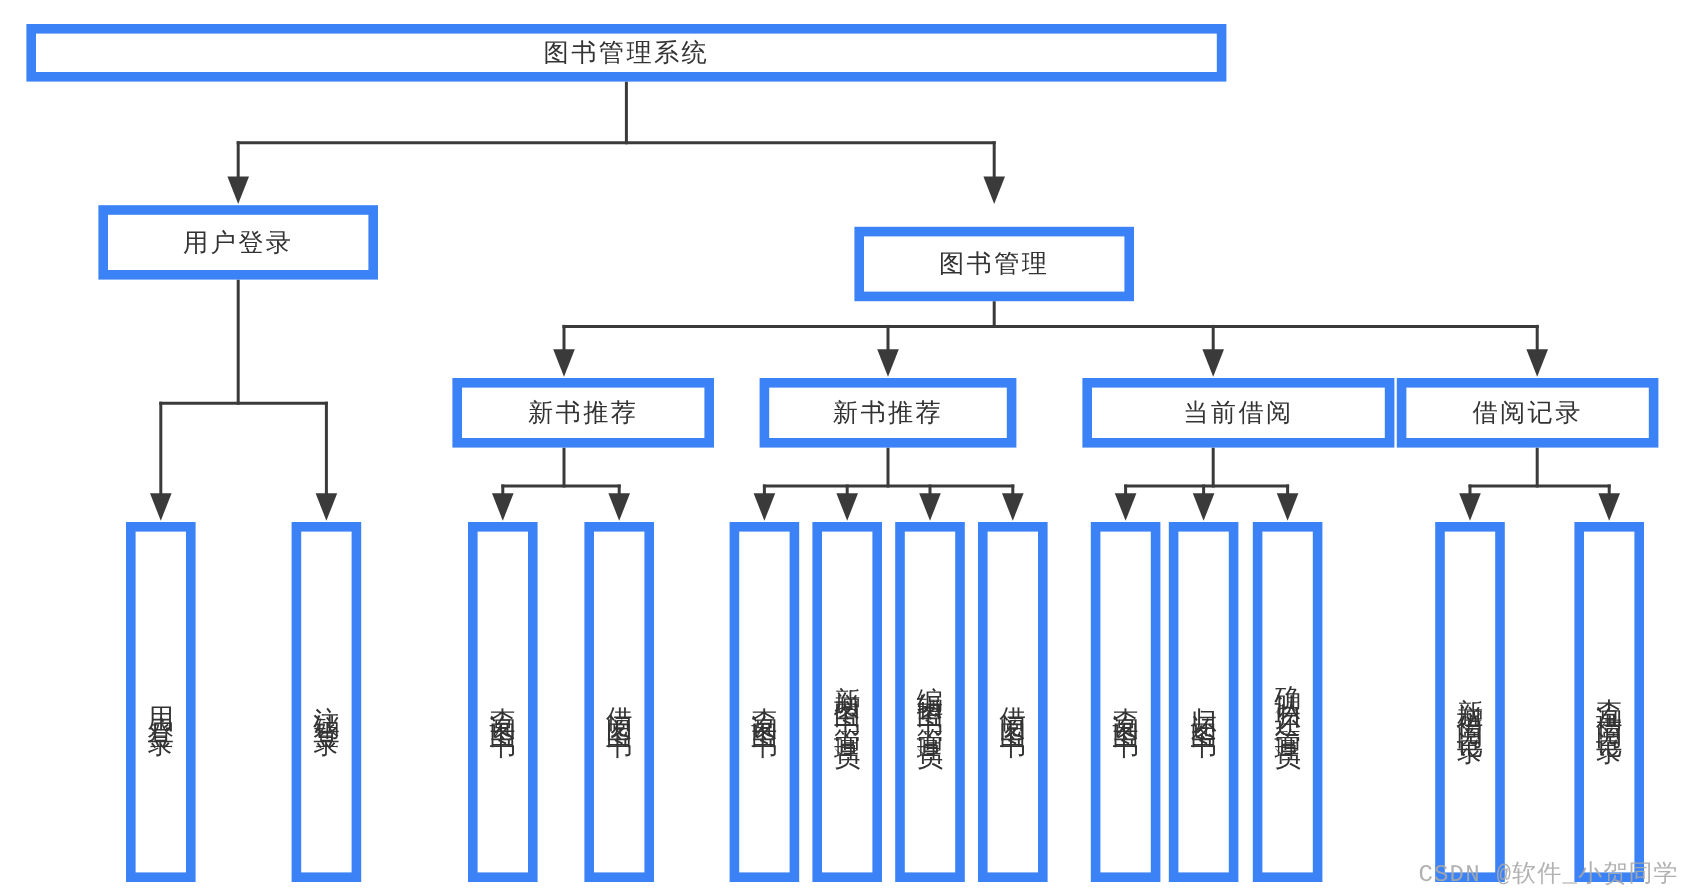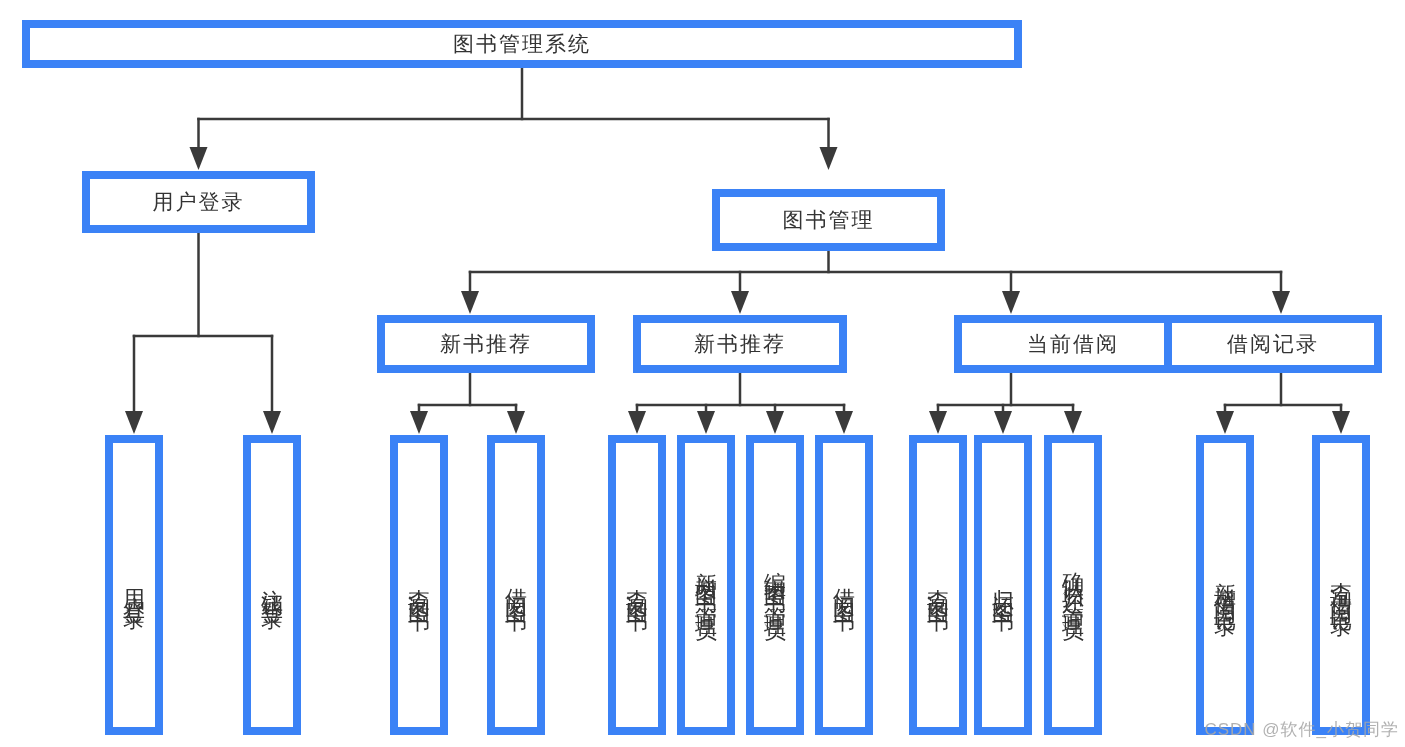--- a/index.html
+++ b/index.html
@@ -11,22 +11,22 @@
   .box{
     position:absolute;box-sizing:border-box;background:#ffffff;
     border:8px solid #3b82f6;display:flex;align-items:center;justify-content:center;
   }
   .h{font-size:21px;letter-spacing:2px;font-weight:400;}
   .v .vtext{
     writing-mode:vertical-rl;text-orientation:mixed;
     font-size:22px;letter-spacing:7px;line-height:1;white-space:nowrap;
   }
   .watermark{
-    position:absolute;right:6px;bottom:6px;font-size:17px;letter-spacing:1px;
-    color:rgba(168,168,168,0.9);z-index:5;white-space:nowrap;
+    position:absolute;right:6px;bottom:6px;font-size:20px;letter-spacing:1px;
+    color:rgba(168,168,168,0.9);z-index:5;white-space:nowrap;font-family:Liberation Mono, monospace;
   }
 </style>
 </head>
 <body>
 
 <div class="canvas">
 
   <svg id="connectors" width="1405" height="747">
       <line x1="522" y1="68" x2="522" y2="119" stroke="#3a3a3a" stroke-width="2.5" stroke-linecap="square"></line>
       <line x1="198.5" y1="119" x2="828.5" y2="119" stroke="#3a3a3a" stroke-width="2.5" stroke-linecap="square"></line>
@@ -82,21 +82,21 @@
       <polygon points="1332,411 1350,411 1341,434" fill="#3a3a3a"></polygon>
     </svg>
 
   <div class="box h" style="left:22px;top:20px;width:1000px;height:48px">图书管理系统</div>
 
   <div class="box h" style="left:82px;top:171px;width:233px;height:62px">用户登录</div>
   <div class="box h" style="left:712px;top:189px;width:233px;height:62px">图书管理</div>
 
   <div class="box h" style="left:377px;top:315px;width:218px;height:58px">新书推荐</div>
   <div class="box h" style="left:633px;top:315px;width:214px;height:58px">新书推荐</div>
-  <div class="box h" style="left:954px;top:315px;width:238px;height:58px">当前借阅</div>
+  <div class="box h" style="left:902px;top:315px;width:260px;height:58px">当前借阅</div>
   <div class="box h" style="left:1164px;top:315px;width:218px;height:58px">借阅记录</div>
 
   <div class="box v" style="left:105px;top:435px;width:58px;height:300px">
     <span class="vtext">用户登录</span>
     </div>
   <div class="box v" style="left:243px;top:435px;width:58px;height:300px">
     <span class="vtext">注销登录</span>
     </div>
 
   <div class="box v" style="left:390px;top:435px;width:58px;height:300px">

